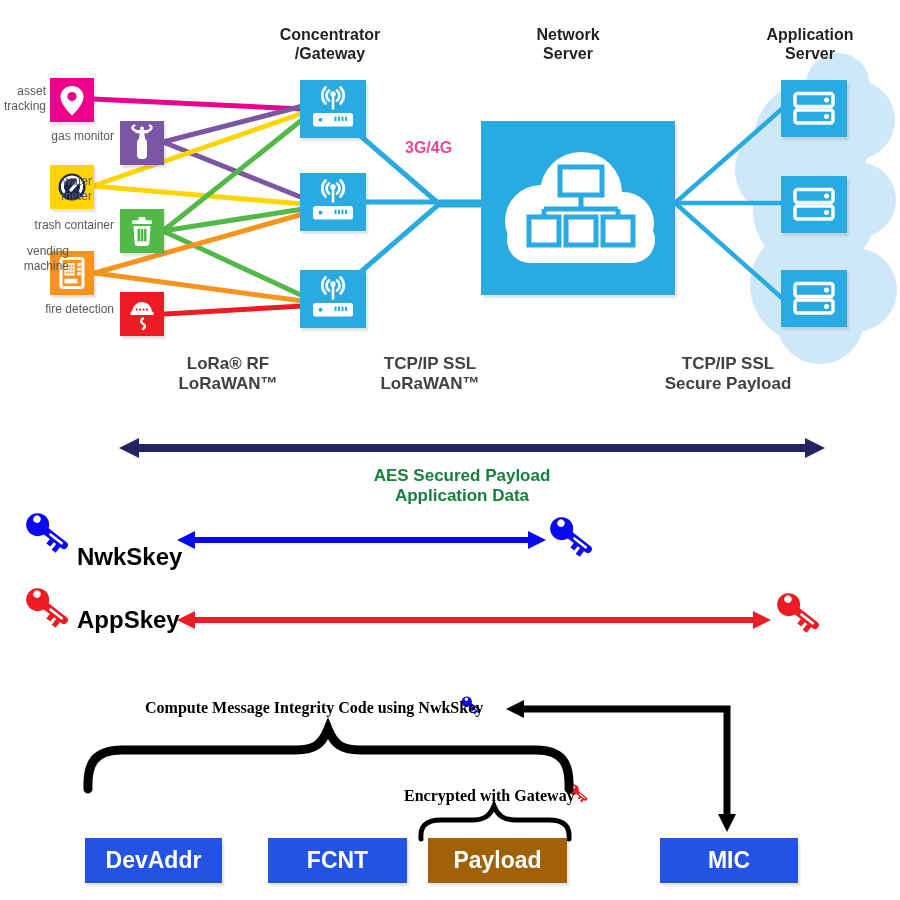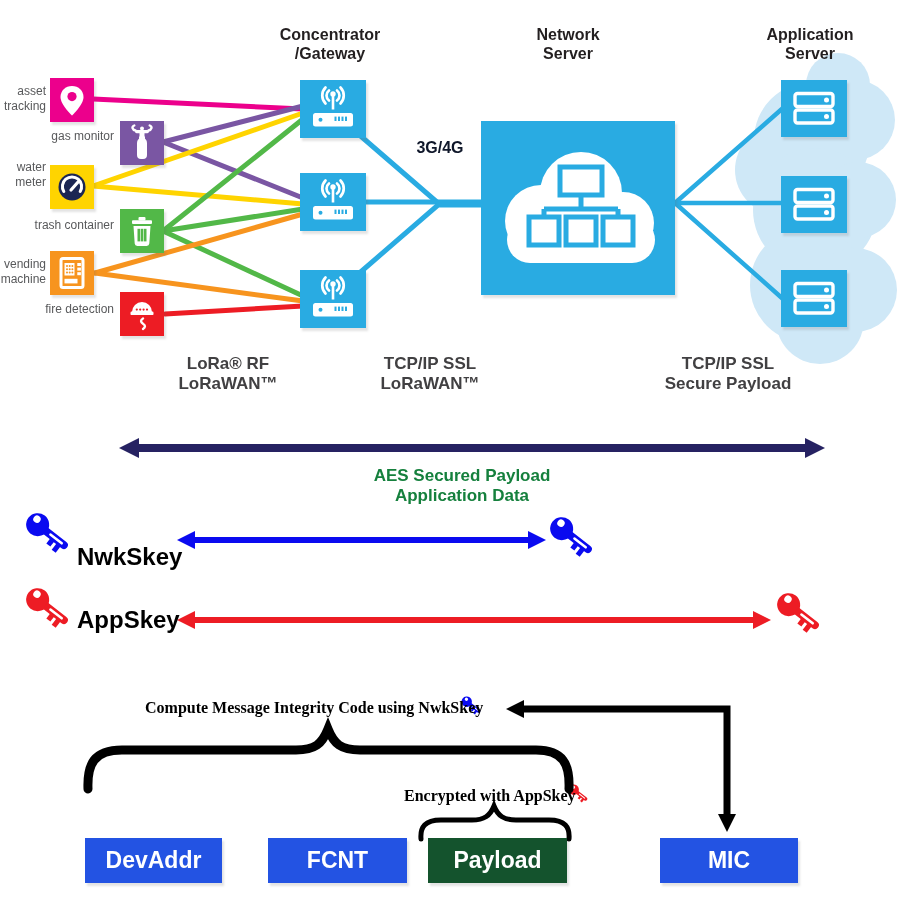--- a/index.html
+++ b/index.html
@@ -11,31 +11,31 @@
   .dev{width:44px;height:44px;}
   .gw{width:66px;height:58px;background:#29abe2;}
   .srv{width:66px;height:57px;background:#29abe2;}
   .ns{width:194px;height:174px;}
   .cloudwrap{position:absolute;z-index:0;}
   .h-label{position:absolute;z-index:4;font-weight:700;font-size:16px;line-height:1.16;
            color:#231f20;text-align:center;}
   .dev-label{position:absolute;z-index:4;font-size:12px;line-height:1.22;color:#58595b;text-align:right;}
   .proto-label{position:absolute;z-index:4;font-weight:700;font-size:17px;line-height:1.18;
            color:#414042;text-align:center;}
-  .cell-label{position:absolute;z-index:4;font-weight:700;font-size:16px;color:#0f172a;text-align:center;}
+  .cell-label{position:absolute;z-index:4;font-weight:700;font-size:16px;color:#ec4899;text-align:left;}
   .aes-label{position:absolute;z-index:4;font-weight:700;font-size:17px;line-height:1.16;
            color:#15803d;text-align:center;}
   .key-label{position:absolute;z-index:4;font-weight:700;font-size:24px;color:#000;}
   .serif-note{position:absolute;z-index:4;font-family:"Liberation Serif",serif;font-weight:700;
            font-size:16px;color:#000;}
   .field{position:absolute;z-index:2;top:838px;height:45px;display:flex;align-items:center;
          justify-content:center;color:#fff;font-weight:700;font-size:23px;
          box-shadow:2px 3px 2px rgba(100,100,100,.18);}
   .f-blue{background:#2353e3;}
-  .f-red{background:#14532d;}
+  .f-red{background:#a16207;}
 </style>
 </head>
 <body>
 
 <div class="canvas">
 
   <div class="cloudwrap" style="left:720px;top:50px;width:178px;height:315px;">
     <svg width="178" height="315" viewBox="0 0 178 315">
       <g fill="#cfe8f7">
         <circle cx="92" cy="90" r="58"></circle>
@@ -130,24 +130,24 @@
   <div class="h-label pre" style="left:240px;top:26px;width:180px;">Concentrator
 /Gateway</div>
   <div class="h-label pre" style="left:478px;top:26px;width:180px;text-align:center;">Network
 Server</div>
   <div class="h-label pre" style="left:720px;top:26px;width:180px;">Application
 Server</div>
 
   <div class="dev-label pre" style="left:0;top:84px;width:46px;">asset
 tracking</div>
   <div class="dev-label" style="left:0;top:129px;width:114px;">gas monitor</div>
-  <div class="dev-label pre" style="left:0;top:160px;width:46px;">water
+  <div class="dev-label pre" style="left:0;top:174px;width:46px;padding-left:46px;">water
 meter</div>
   <div class="dev-label" style="left:0;top:218px;width:114px;">trash container</div>
-  <div class="dev-label pre" style="left:0;top:257px;width:46px;">vending
+  <div class="dev-label pre" style="left:0;top:244px;width:46px;padding-left:23px;">vending
 machine</div>
   <div class="dev-label" style="left:0;top:302px;width:114px;">fire detection</div>
 
   <div class="node dev" style="left:50px;top:78px;background:#ec008c;">
     <svg viewBox="0 0 44 44" width="44" height="44">
       <path d="M22 8c6.6 0 11.5 4.9 11.5 11 0 8-11.5 18.5-11.5 18.5S10.5 27 10.5 19C10.5 12.9 15.4 8 22 8z" fill="#fff"></path>
       <circle cx="22" cy="18.6" r="4.6" fill="#ec008c"></circle>
     </svg>
   </div>
   <div class="node dev" style="left:120px;top:121px;background:#7a56a3;">
@@ -327,21 +327,21 @@
   <div class="proto-label pre" style="left:638px;top:354px;width:180px;">TCP/IP SSL
 Secure Payload</div>
 
   <div class="aes-label pre" style="left:312px;top:466px;width:300px;">AES Secured Payload
 Application Data</div>
 
   <div class="key-label" style="left:77px;top:527px;margin-top:16px;">NwkSkey</div>
   <div class="key-label" style="left:77px;top:606px;">AppSkey</div>
 
   <div class="serif-note" style="left:145px;top:699px;">Compute Message Integrity Code using NwkSkey</div>
-  <div class="serif-note" style="left:404px;top:787px;">Encrypted with AppSkey</div>
+  <div class="serif-note" style="left:404px;top:787px;">Encrypted with Gateway</div>
 
   <div class="field f-blue" style="left:85px;width:137px;">
     <span>DevAddr</span>
   </div>
   <div class="field f-blue" style="left:268px;width:139px;">
     <span>FCNT</span>
   </div>
   <div class="field f-red" style="left:428px;width:139px;">
     <span>Payload</span>
   </div>

